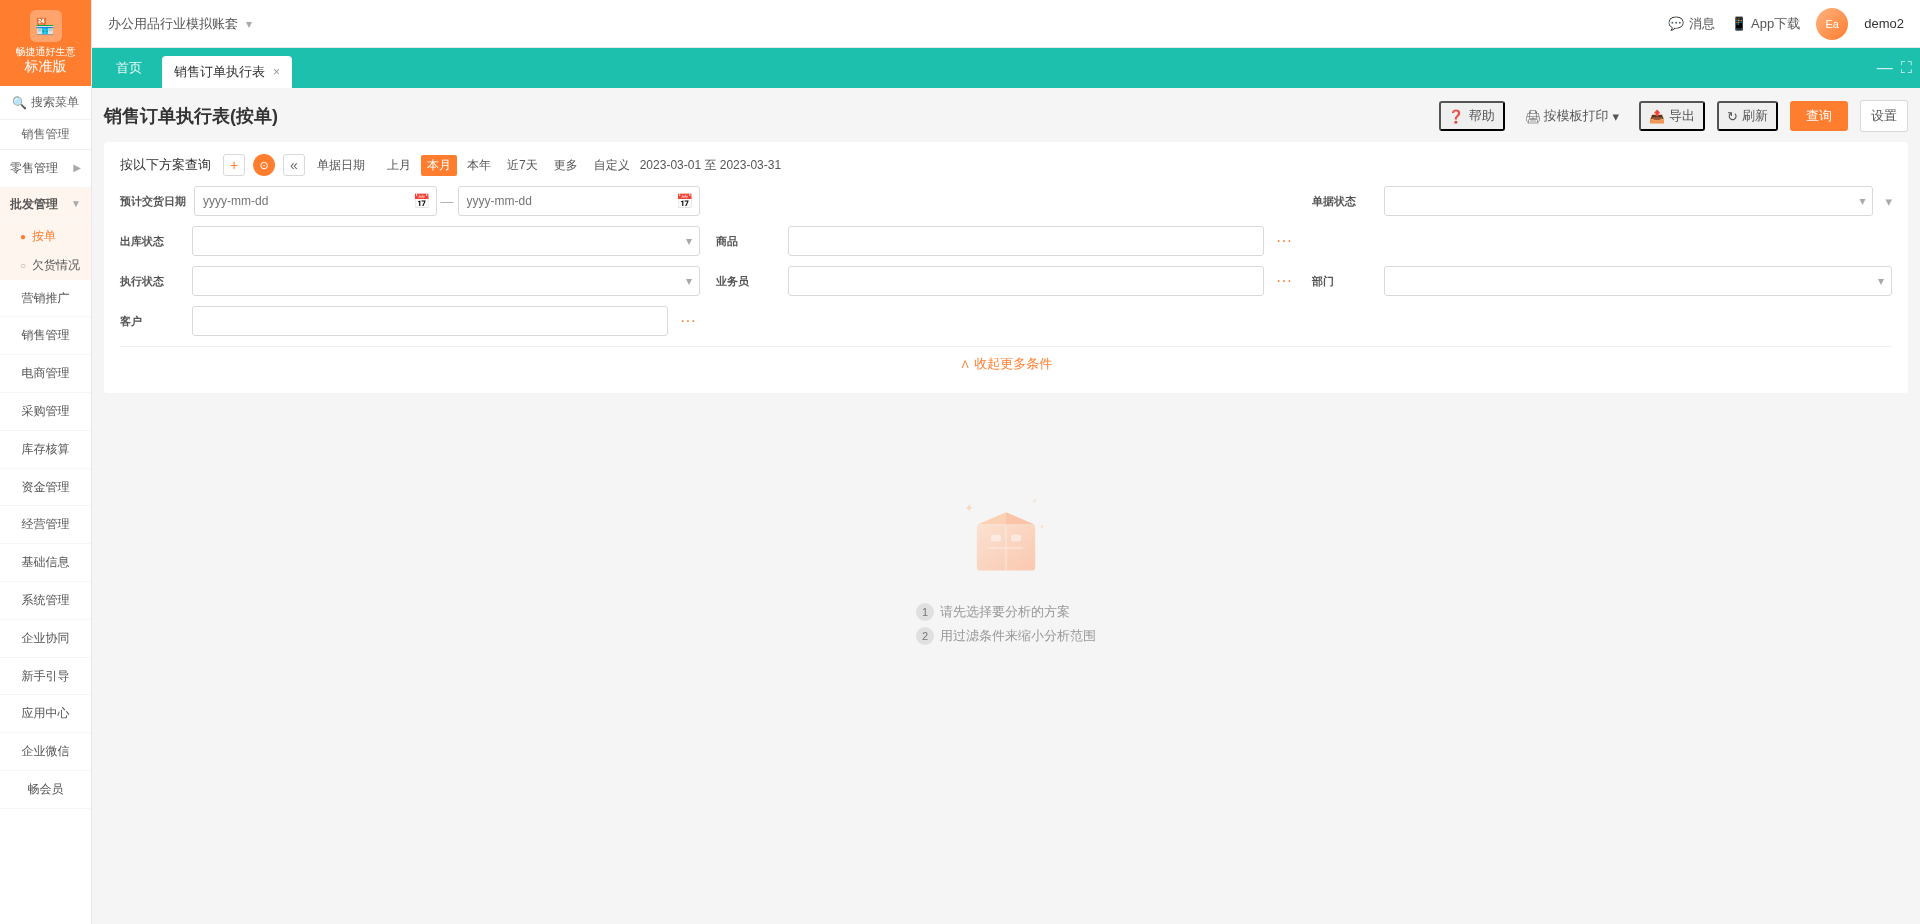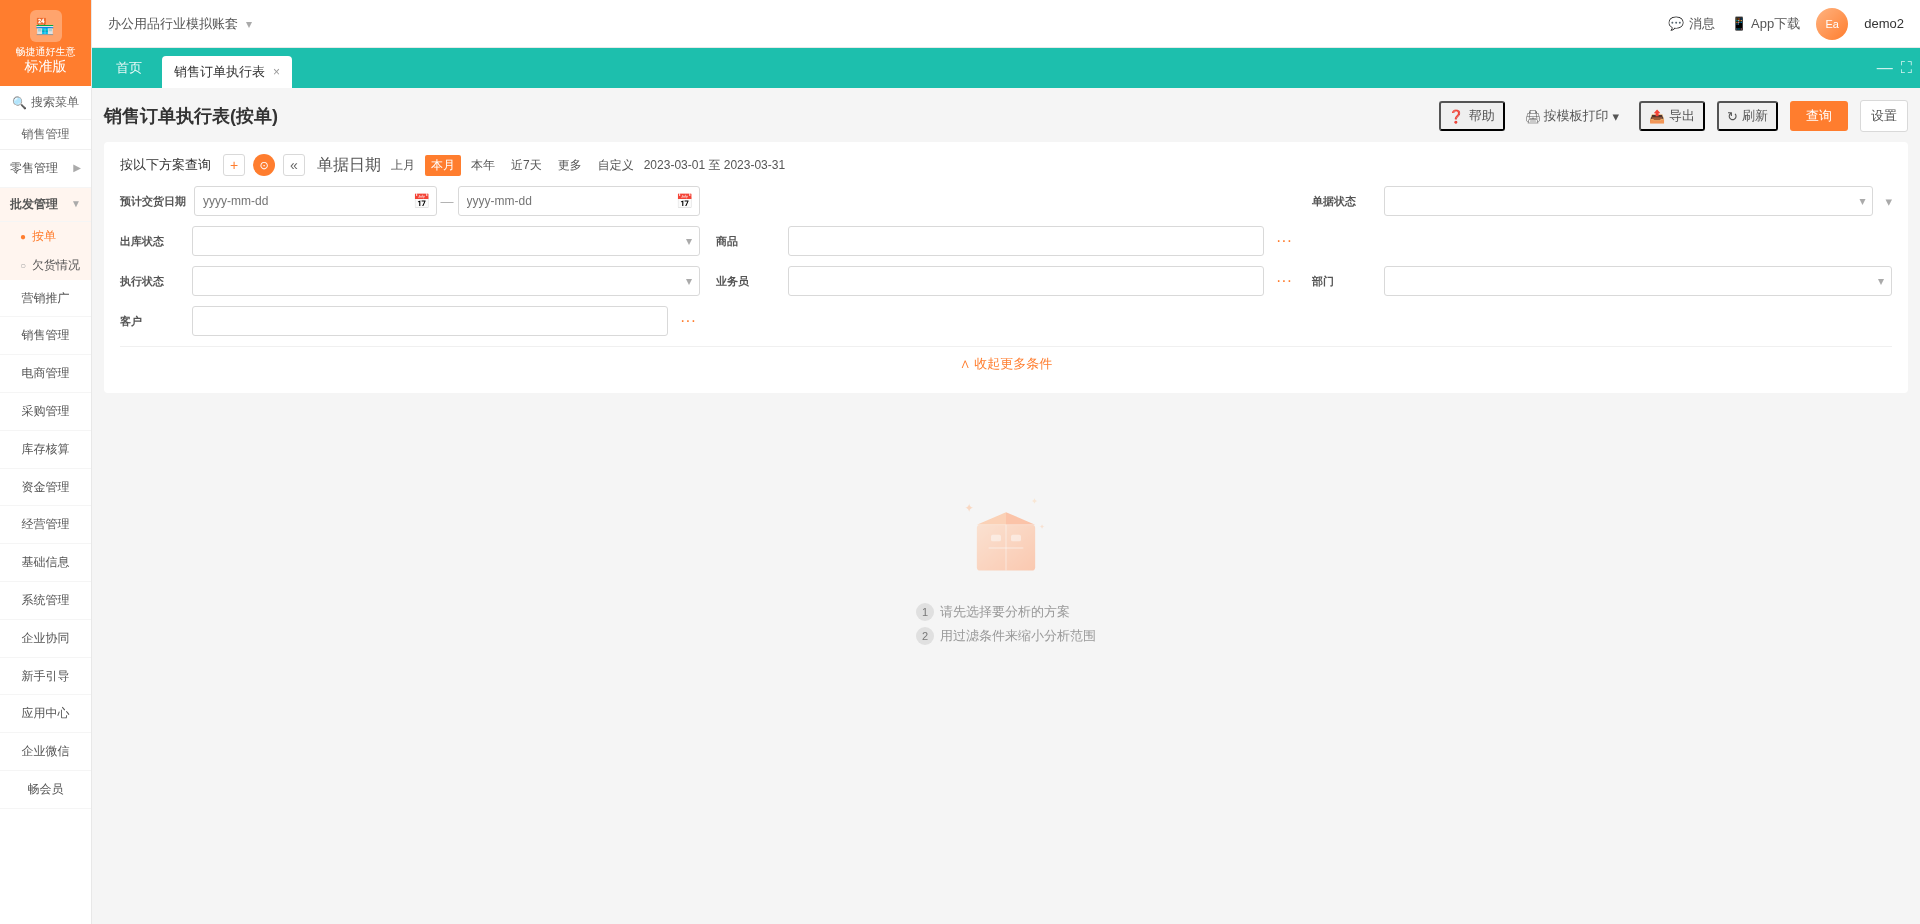--- a/index.html
+++ b/index.html
@@ -310,21 +310,21 @@
       width: 18px; height: 18px; border-radius: 50%;
       background: #e0e0e0; display: flex; align-items: center; justify-content: center;
       font-size: 11px; color: #777; flex-shrink: 0;
     }
 
     
     .filter-date-row {
       display: flex; align-items: center; margin-bottom: 10px; gap: 4px;
     }
     .filter-date-label {
-      font-size: 16px; color: #555; min-width: 60px;
+      font-size: 12px; color: #555; min-width: 60px;
     }
 
     
     .print-dropdown {
       display: flex; align-items: center; gap: 2px;
     }
   </style>
 </head>
 <body>
 

